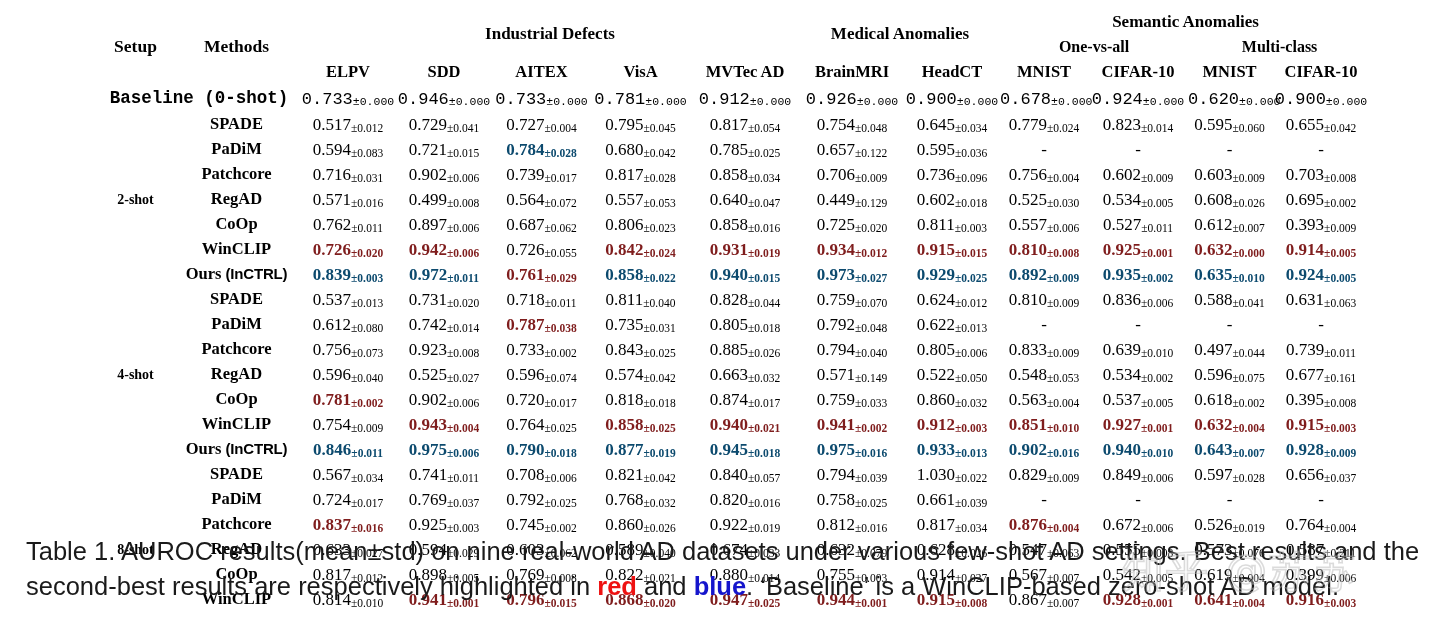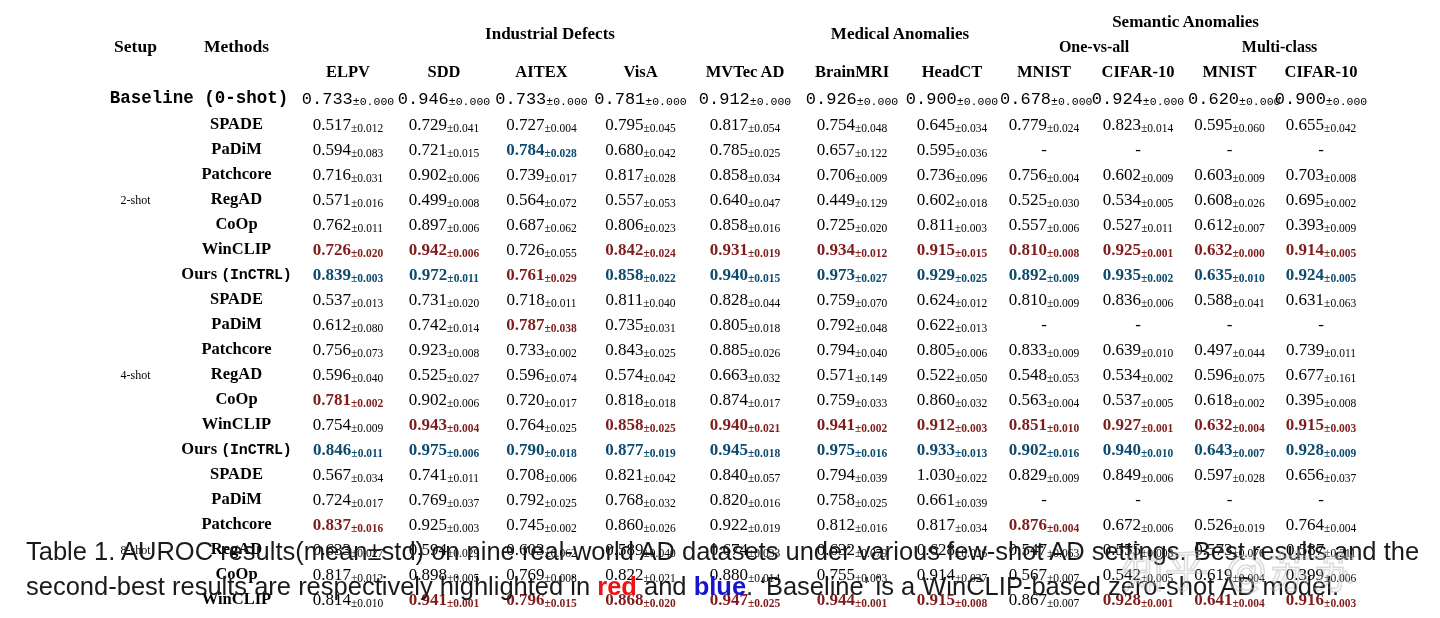--- a/index.html
+++ b/index.html
@@ -65,31 +65,31 @@
     font-size: 16.5px;
     height: 27px;
   }
   .hstub {
     font-weight: bold;
     font-size: 17.5px;
   }
 
   
   .setup-cell {
-    font-weight: normal;
-    font-size: 12px;
+    font-weight: bold;
+    font-size: 14px;
   }
   .method-cell {
     font-weight: bold;
     font-size: 16.5px;
     height: 25px;
     white-space: nowrap;
   }
   .method-cell .mono {
-    font-family: Liberation Mono, monospace;
+    font-family: Liberation Sans, sans-serif;
     font-size: 15px;
     font-weight: bold;
     letter-spacing: -0.2px;
   }
 
   .val {
     font-size: 17px;
     height: 25px;
     white-space: nowrap;
     color: #000;

